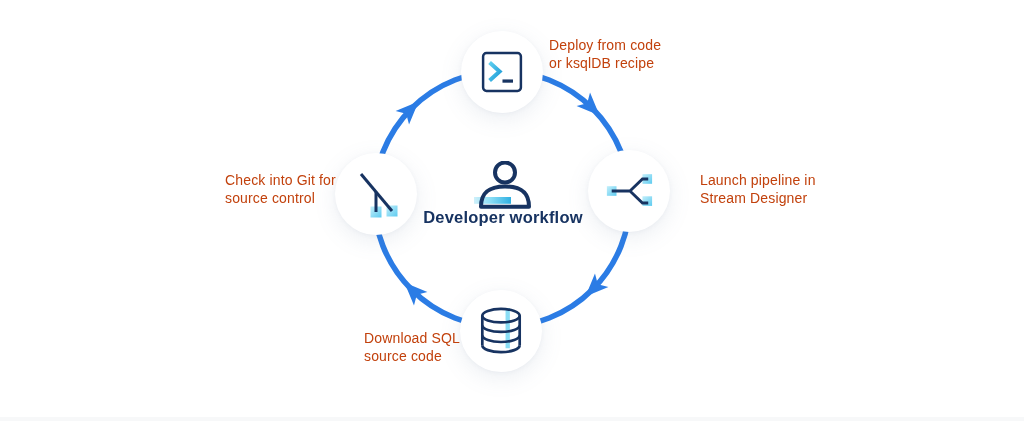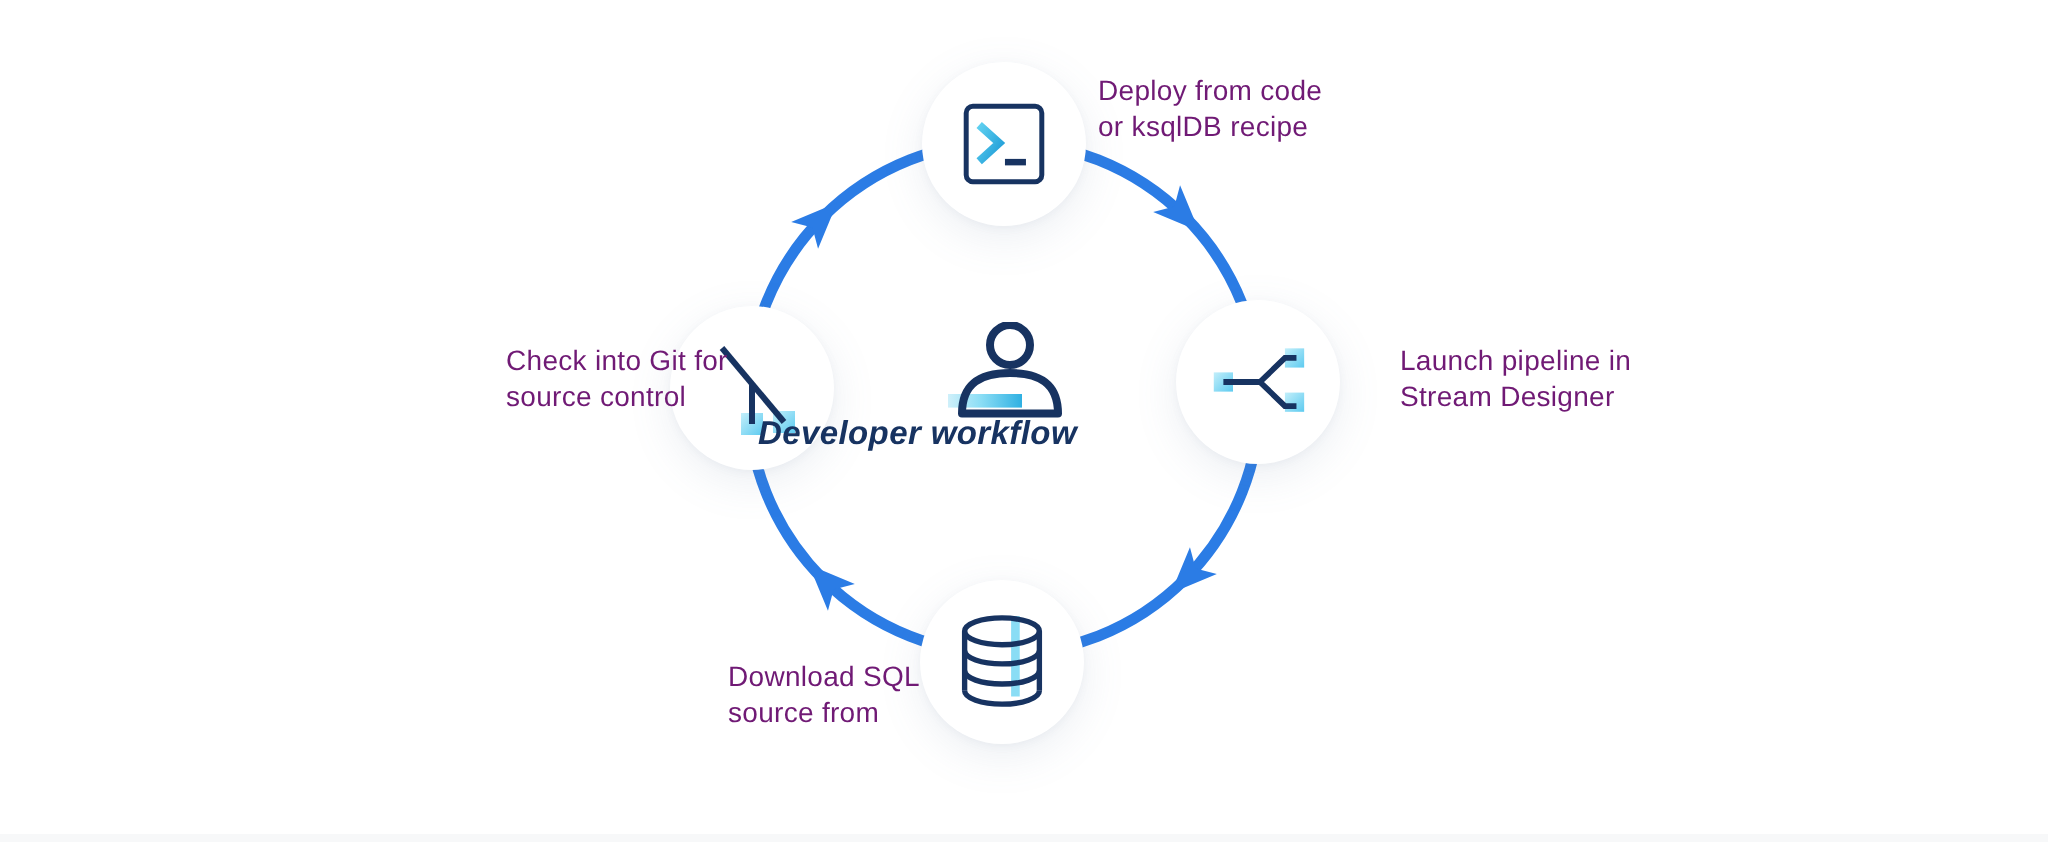--- a/index.html
+++ b/index.html
@@ -30,43 +30,42 @@
   .node-right  { left: 588px; top: 150px; }
   .node-bottom { left: 460px; top: 290px; }
   .node-left   { left: 335px; top: 153px; }
 
   .label {
     position: absolute;
     font-size: 14px;
     line-height: 17.5px;
     font-weight: 500;
     letter-spacing: 0.15px;
-    color: #701a75;
+    color: #c2410c;
     white-space: pre-line;
   }
   .label-top    { left: 549px; top: 37px;  }
   .label-right  { left: 700px; top: 172px; }
   .label-bottom { left: 364px; top: 330px; }
-  .label-left   { left: 225px; top: 172px; margin-left: 28px; }
+  .label-left   { left: 225px; top: 172px; }
 
   .center-figure {
     position: absolute;
     left: 474px; top: 161px;
     width: 62px; height: 50px;
   }
   .diagram-title {
     position: absolute;
     left: 379px; top: 208px;
     width: 248px;
-    text-align: left;
+    text-align: center;
     font-size: 16.5px;
     font-weight: 700;
     letter-spacing: 0.2px;
     color: #173361;
-    font-style: italic;
   }
   .bottom-strip {
     position: absolute;
     left: 0; bottom: 0;
     width: 100%; height: 4px;
     background: #f7f8f9;
   }
 </style>
 </head>
 <body>
@@ -142,18 +141,18 @@
     <circle cx="31" cy="11.5" r="10" fill="none" stroke="#173361" stroke-width="4"></circle>
     <path d="M 7 45.8 C 7 30 17 25.5 31 25.5 C 45 25.5 55 30 55 45.8 Z" fill="none" stroke="#173361" stroke-width="4" stroke-linejoin="round"></path>
   </svg>
   <div class="diagram-title">Developer workflow</div>
 
   <div class="label label-top">Deploy from code
 or ksqlDB recipe</div>
   <div class="label label-right">Launch pipeline in
 Stream Designer</div>
   <div class="label label-bottom">Download SQL
-source from</div>
+source code</div>
   <div class="label label-left">Check into Git for
 source control</div>
 
   <div class="bottom-strip"></div>
 </div>
 
 </body></html>

